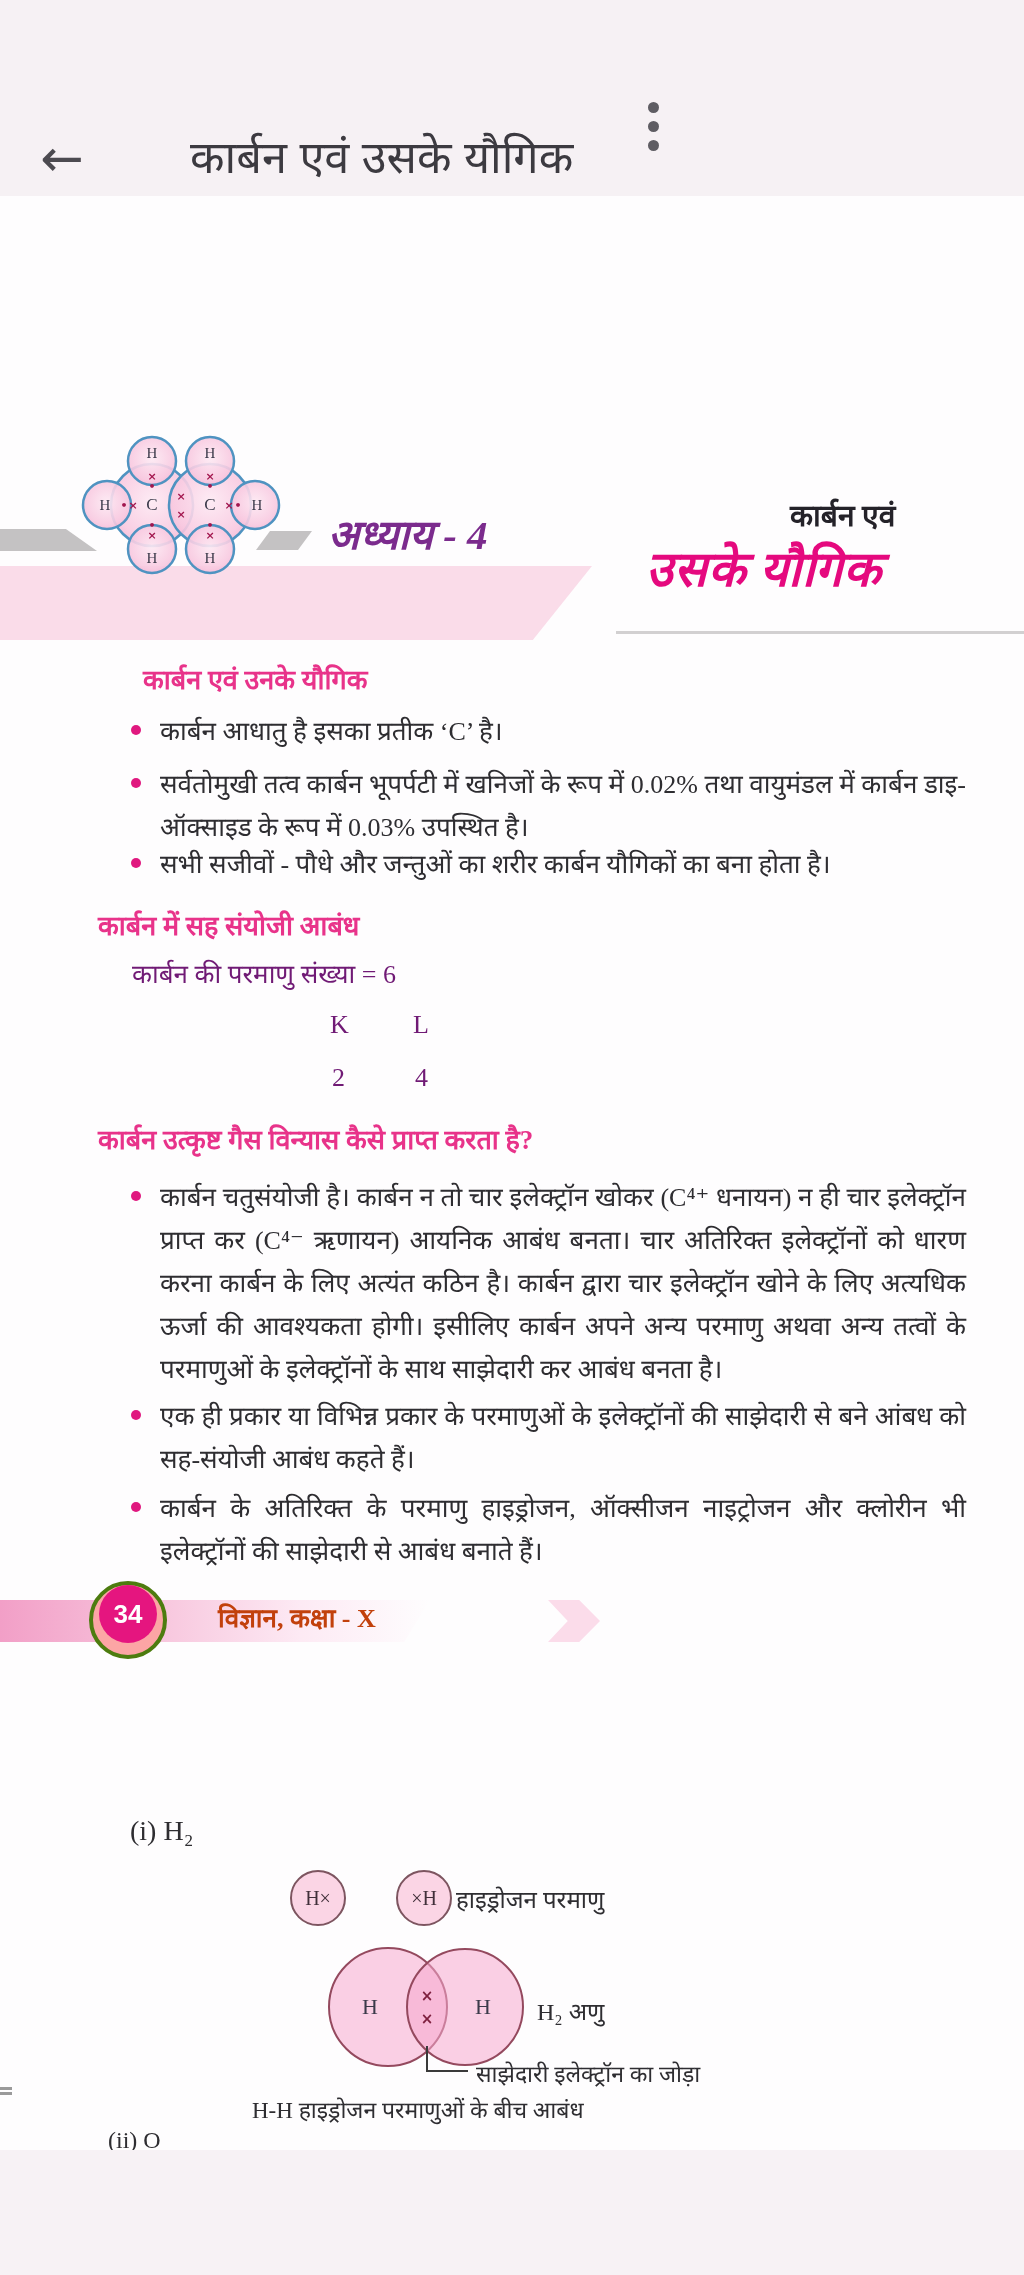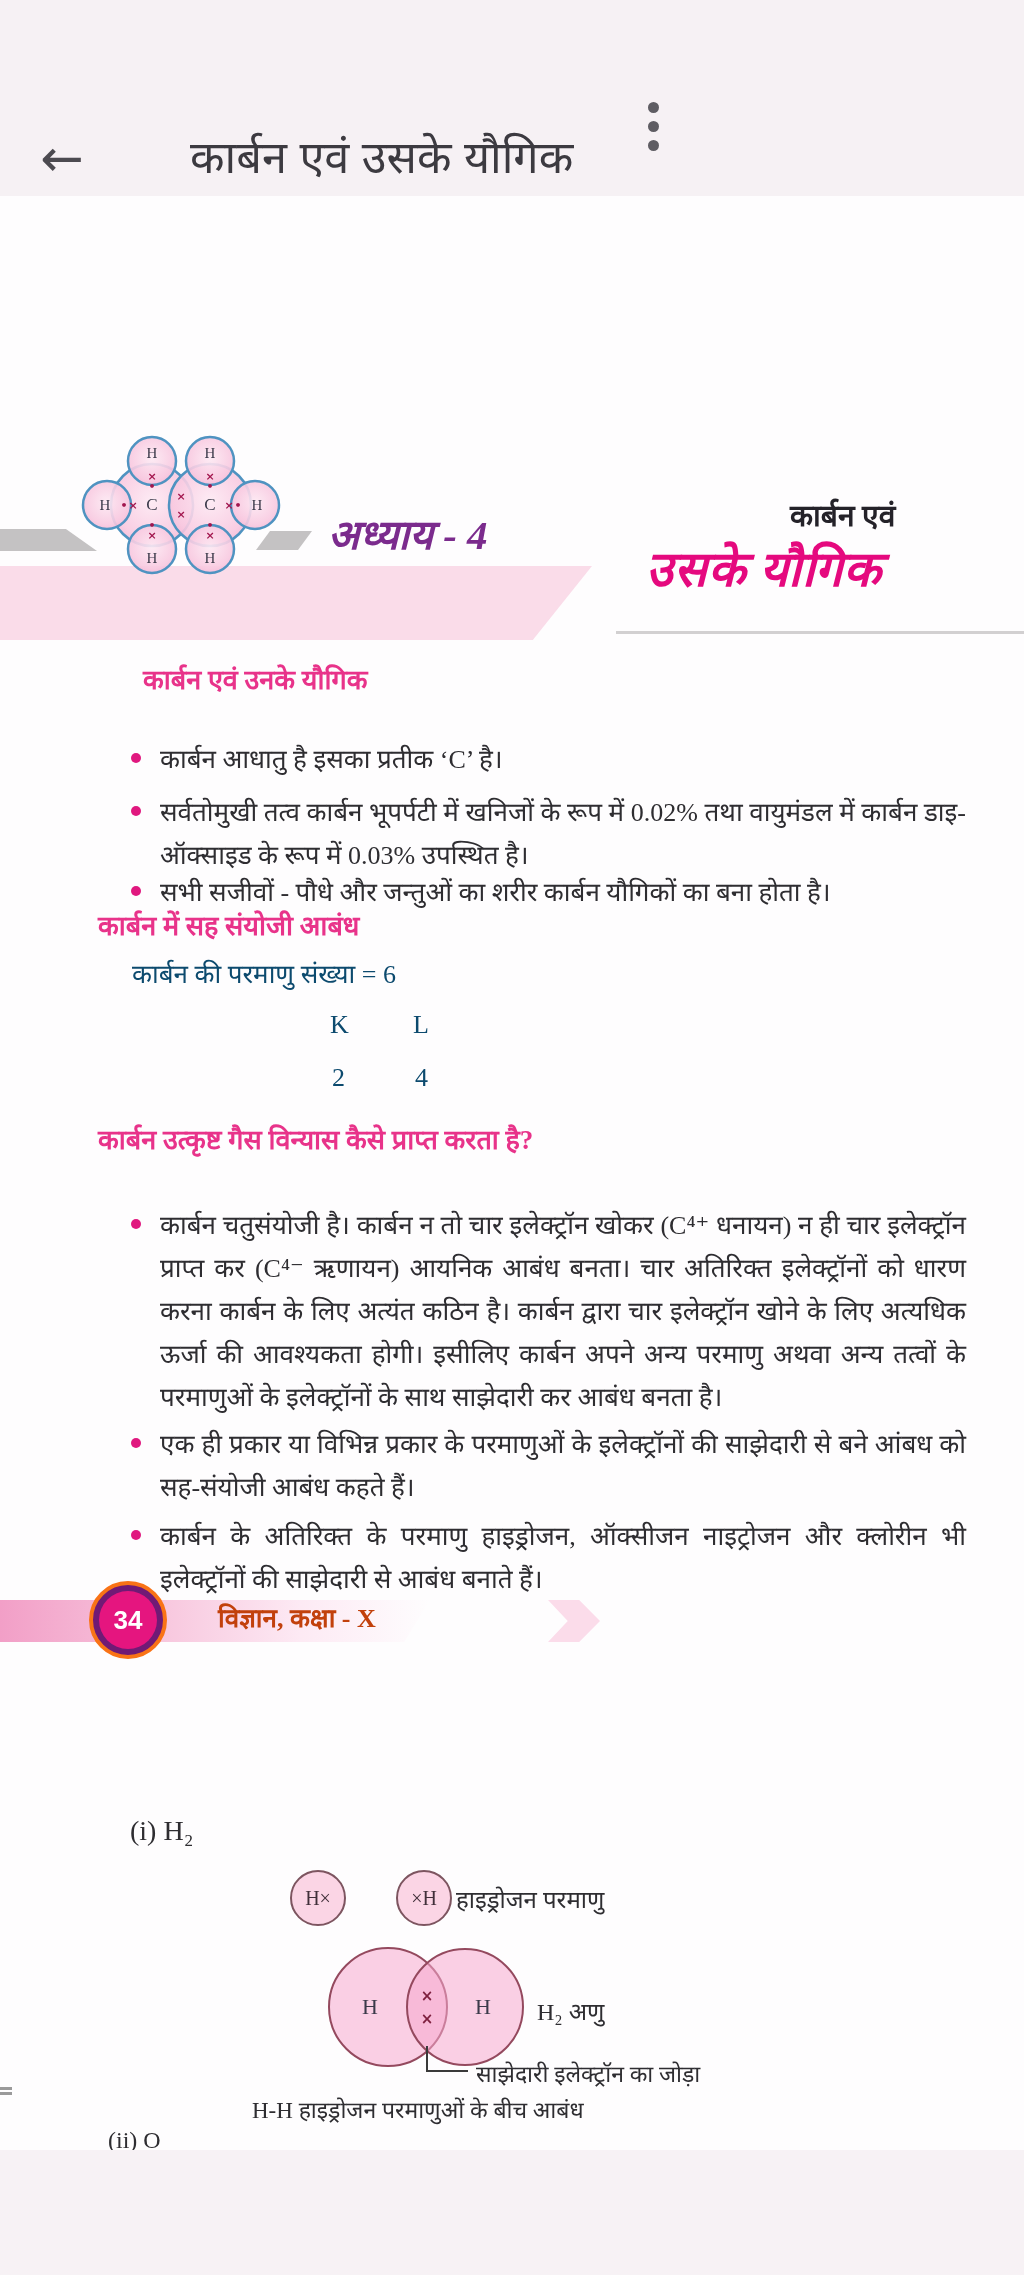--- a/index.html
+++ b/index.html
@@ -38,33 +38,33 @@
     color:#7b2b8d;white-space:nowrap;}
   .chapter-title-top{position:absolute;left:790px;top:494px;font-size:30px;font-weight:bold;color:#242229;white-space:nowrap;}
   .chapter-title-bottom{position:absolute;left:606px;top:534px;font-size:49px;font-weight:bold;font-style:italic;
     color:#e5097e;white-space:nowrap;letter-spacing:1px;margin-left:40px;}
 
   
   .molecule-svg{position:absolute;left:75px;top:430px;}
 
   
   .h-pink{position:absolute;left:98px;font-size:27px;font-weight:bold;color:#e8338a;white-space:nowrap;}
-  .body-line{position:absolute;font-size:26px;line-height:43px;color:#0c4a6e;}
-  .bullet{position:absolute;left:160px;width:806px;font-size:26px;line-height:43px;color:#2e2d31;text-align:justify;margin-top:28px;}
+  .body-line{position:absolute;font-size:26px;line-height:43px;color:#701a75;}
+  .bullet{position:absolute;left:160px;width:806px;font-size:26px;line-height:43px;color:#2e2d31;text-align:justify;}
   .bullet::before{content:'';position:absolute;left:-29px;top:15px;width:10px;height:10px;border-radius:50%;background:#e0187f;}
   .sub{font-size:0.62em;vertical-align:-0.4em;}
 
   
   .badge-band{position:absolute;left:0;top:1600px;width:430px;height:42px;
     background:linear-gradient(90deg,#f29fc7 0%,#f7c4dc 35%,#fdeaf4 70%,rgba(253,234,244,0) 100%);
     clip-path:polygon(0 0,100% 0,94% 100%,0 100%);}
   .badge-chevron{position:absolute;left:548px;top:1600px;width:52px;height:42px;background:#fbdcea;
     clip-path:polygon(0 0,60% 0,100% 50%,60% 100%,0 100%,38% 50%);}
   .badge-ring{position:absolute;left:89px;top:1581px;width:70px;height:70px;border-radius:50%;
-    border:4px solid #f97316;background:#701a75;display:flex;align-items:center;justify-content:center;}
+    border:4px solid #4d7c0f;background:#fca5a5;display:flex;justify-content:center;}
   .badge-inner{width:58px;height:58px;border-radius:50%;background:#e5157f;display:flex;align-items:center;justify-content:center;
     color:#fff;font-size:26px;font-weight:bold;font-family:"Liberation Sans","DejaVu Sans",sans-serif;}
   .badge-label{position:absolute;left:218px;top:1599px;font-size:26px;font-weight:bold;color:#c2410c;white-space:nowrap;}
 
   
   .fig-item-label{position:absolute;left:130px;top:1815px;font-size:28px;color:#2e2d31;}
   .atom-circle{position:absolute;width:52px;height:52px;border-radius:50%;background:#fbd5e5;border:2px solid #7d5560;
     display:flex;align-items:center;justify-content:center;font-size:20px;color:#41303a;}
   .fig-caption{position:absolute;font-size:24px;color:#2e2d31;white-space:nowrap;}
   .pointer-v{position:absolute;left:426px;top:2046px;width:2px;height:26px;background:#3a3a3a;}

